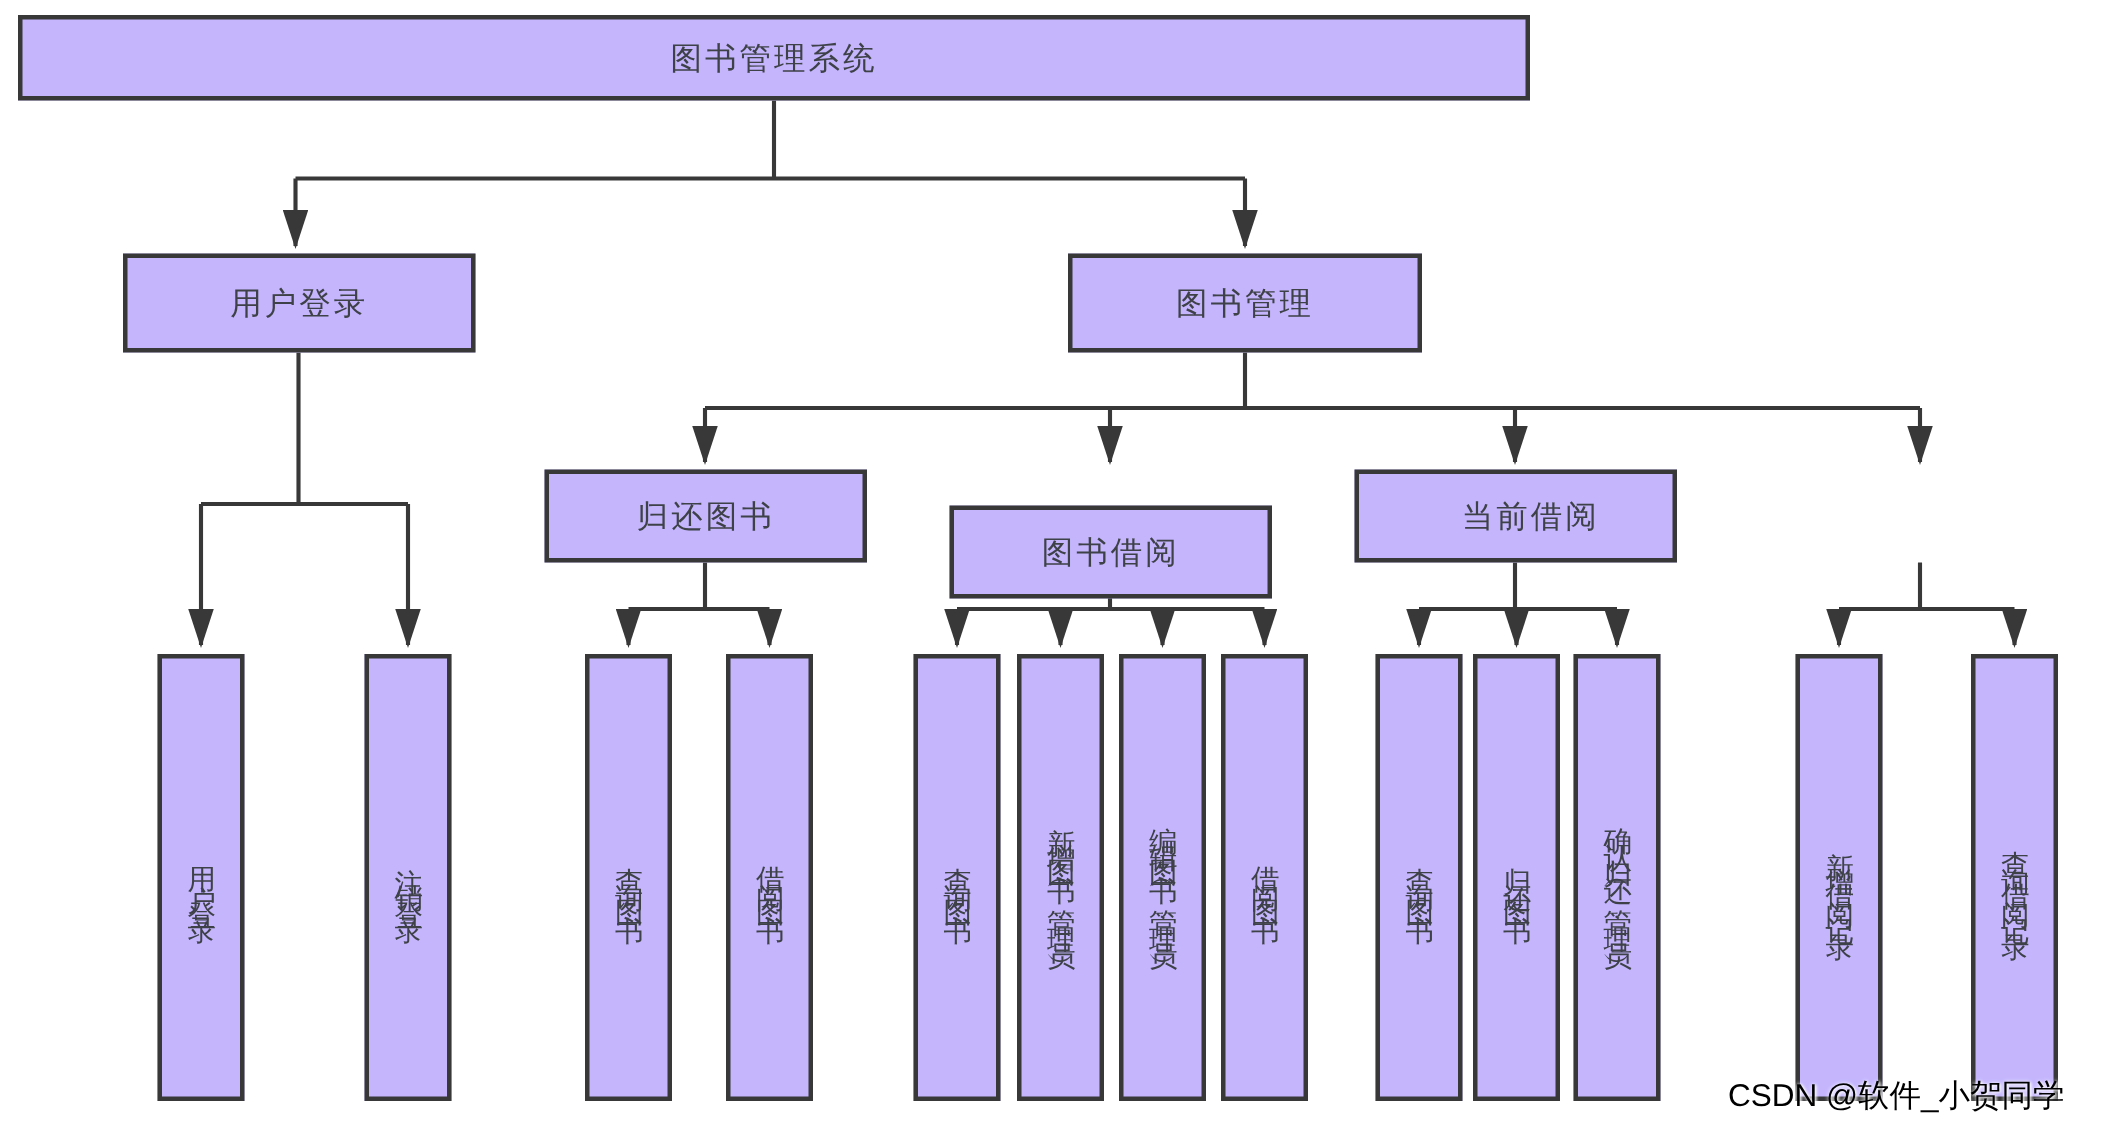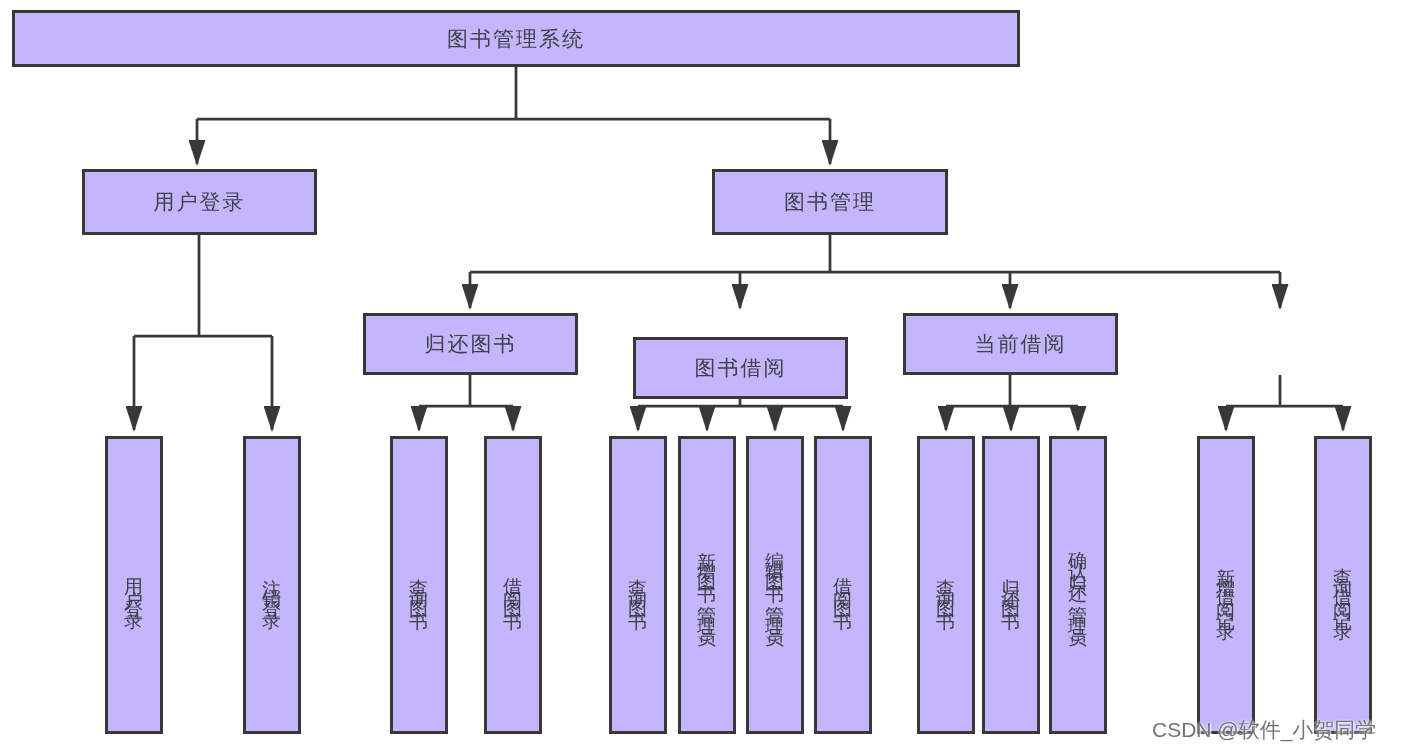--- a/index.html
+++ b/index.html
@@ -47,21 +47,21 @@
     text-orientation: mixed;
     font-size: 19px;
     letter-spacing: 11px;
     line-height: 1;
   }
   .watermark {
     position: absolute;
     left: 1152px;
     top: 716px;
     font-size: 21px;
-    color: #737373;
+    color: #000000;
     white-space: nowrap;
     text-shadow: 0 0 3px #ffffff, 1px 1px 2px #ffffff;
     z-index: 5;
   }
 </style>
 </head>
 <body>
 
 <div id="stage">
 

